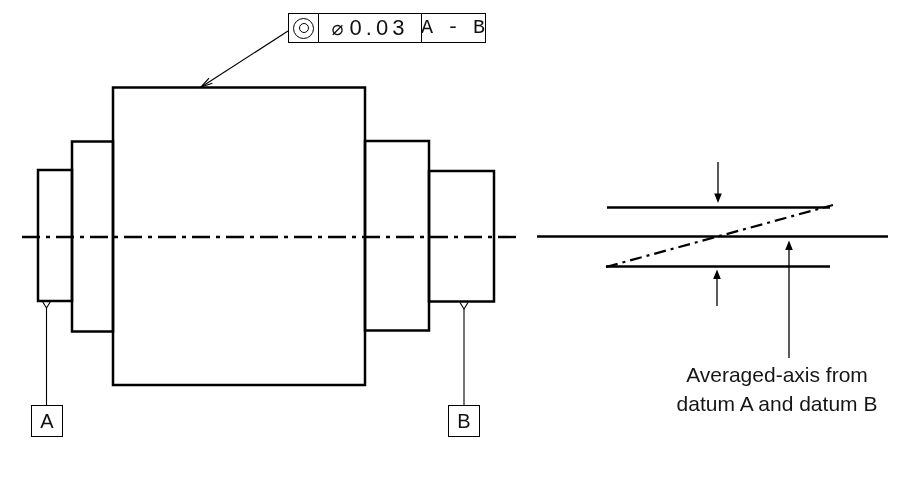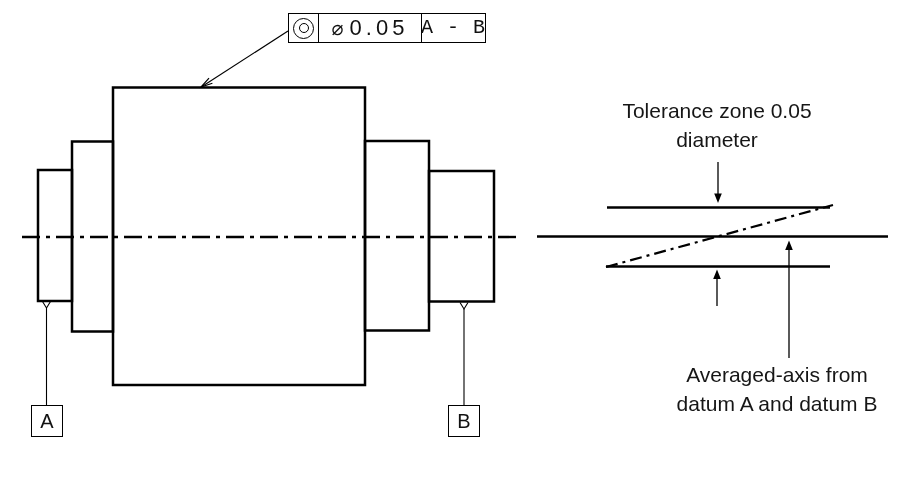--- a/index.html
+++ b/index.html
@@ -164,34 +164,30 @@
   </svg>
 
   <div class="fcf">
     <div class="fcf-cell fcf-sym">
       <span class="sym-outer">
         <span class="sym-inner"></span>
       </span>
     </div>
     <div class="fcf-cell fcf-tol">
       <span class="dia-sym">⌀</span>
-      <span>0.05</span>
+      <span>0.03</span>
     </div>
     <div class="fcf-cell fcf-datum">A - B</div>
   </div>
 
   <div class="datum-box datum-a">
     <span>A</span>
   </div>
   <div class="datum-box datum-b">
     <span>B</span>
   </div>
 
-  <div class="anno anno-tz">
-    <div>Tolerance zone 0.05</div>
-    <div>diameter</div>
-  </div>
   <div class="anno anno-aa">
     <div>Averaged-axis from</div>
     <div>datum A and datum B</div>
   </div>
 
 </div>
 
 </body></html>

